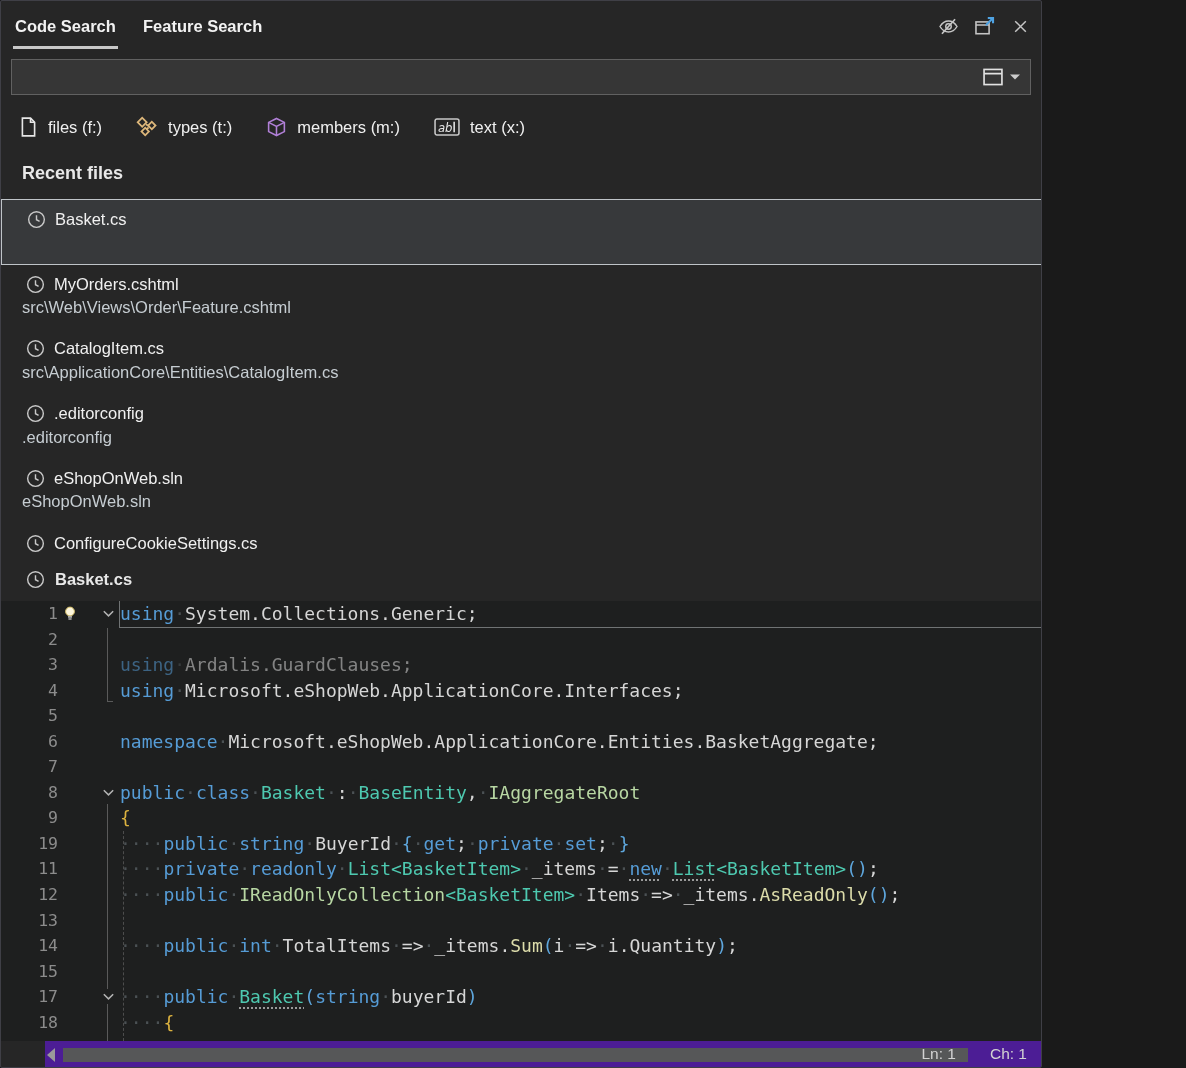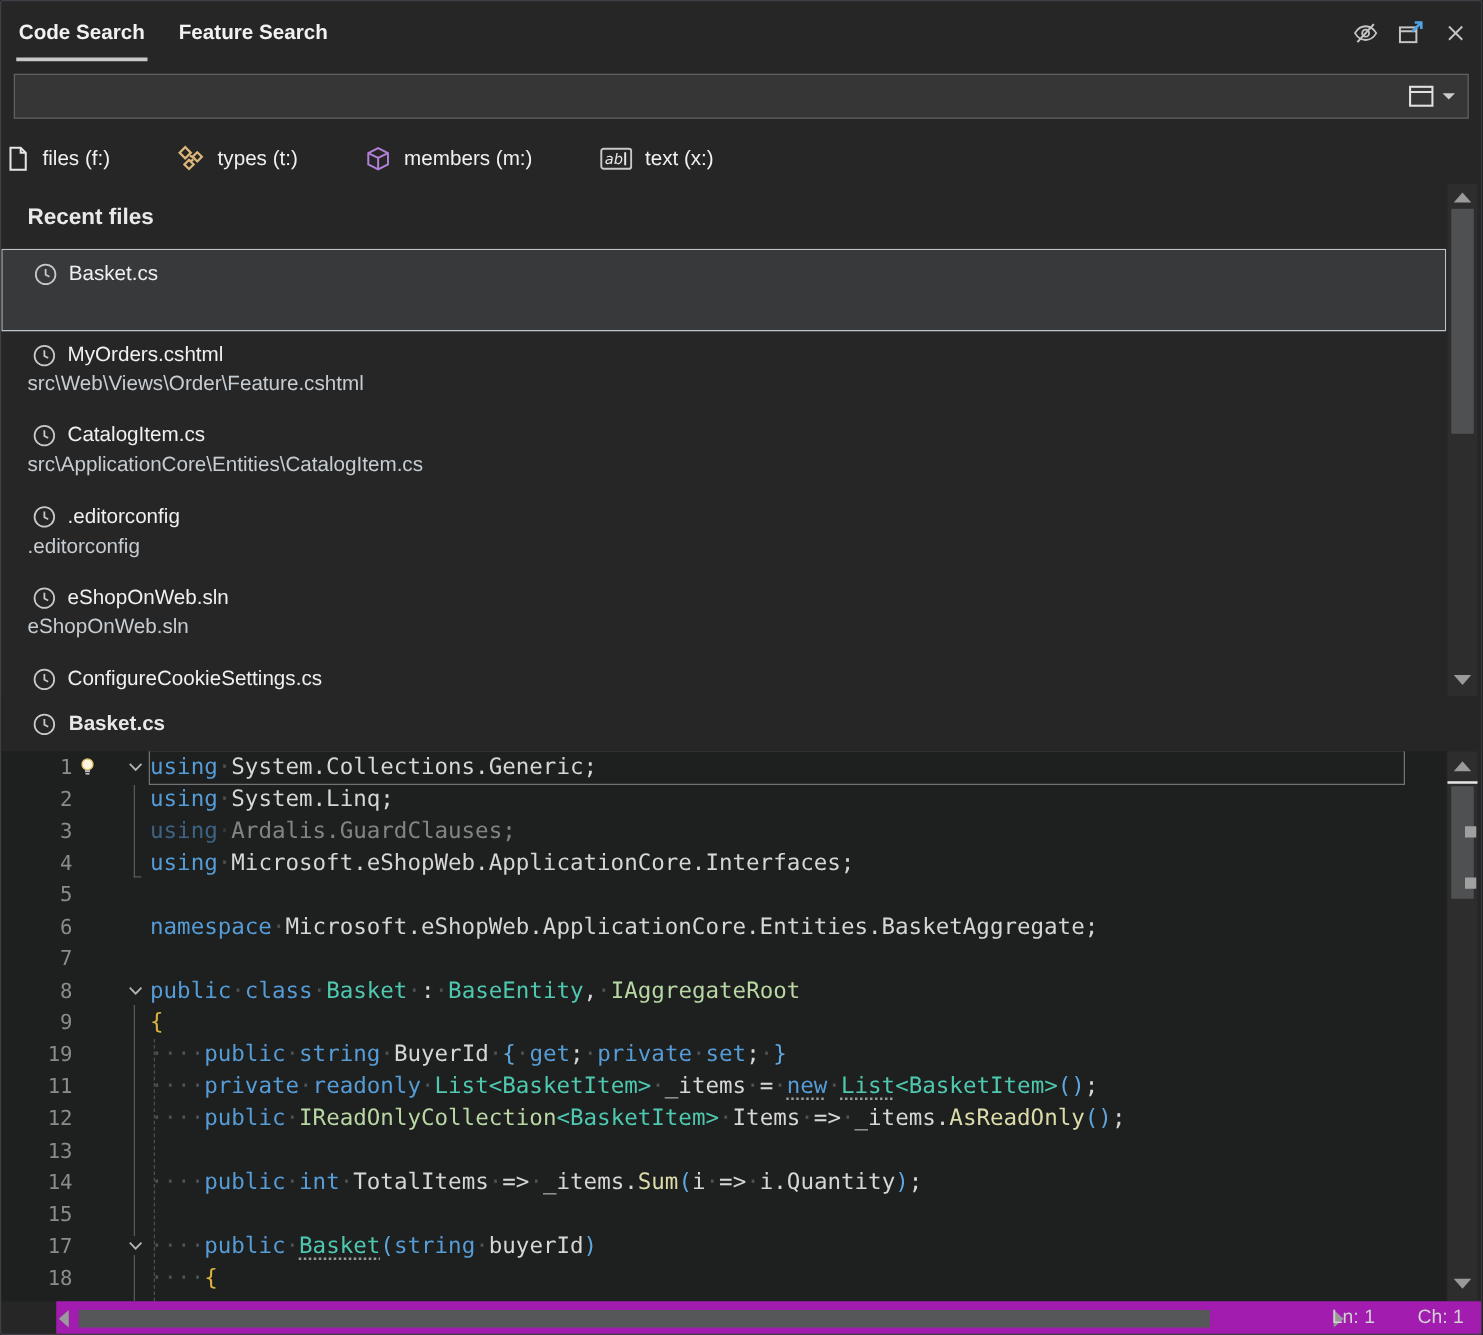--- a/index.html
+++ b/index.html
@@ -1,18 +1,18 @@
 <!DOCTYPE html>
 <html><head>
 <meta charset="utf-8">
 <style>
   * { margin:0; padding:0; box-sizing:border-box; }
   html,body { background:#1a1a1a; }
   .window {
-    position:relative; width:1186px; height:1068px;
+    position:relative; width:1042px; height:1068px;
     background:#262626; border:1px solid #3f3f46; border-radius:2px;
     font-family:"Liberation Sans", sans-serif; color:#e8e8e8; overflow:hidden;
   }
   
   .tabbar { position:absolute; left:0; top:0; right:0; height:54px; }
   .tab { position:absolute; top:0; height:50px; display:flex; align-items:center;
          font-weight:bold; font-size:16.5px; color:#f2f2f2; cursor:pointer; }
   .tab.t0 { left:14px; }
   .tab.t1 { left:142px; }
   .tab.active::after { content:""; position:absolute; left:-2px; right:-2px; bottom:2px;
@@ -20,22 +20,22 @@
   .titlebar-icons { position:absolute; right:10px; top:14px; display:flex; gap:14px; }
   .tb-icon { width:22px; height:22px; display:flex; align-items:center; justify-content:center; cursor:pointer; }
   
   .searchrow { position:absolute; left:10px; right:10px; top:58px; height:36px;
     background:#363636; border:1px solid #616161; display:flex; }
   .search-input { flex:1; background:transparent; border:none; outline:none;
     color:#e8e8e8; font-size:16px; padding:0 10px; font-family:"Liberation Sans",sans-serif; }
   .layout-btn { width:58px; display:flex; align-items:center; justify-content:center;
     gap:6px; cursor:pointer; }
   
-  .filters { position:absolute; left:4px; top:104px; height:44px; display:flex;
-    align-items:center; gap:54px; font-size:16.5px; color:#f0f0f0; }
+  .filters { position:absolute; left:18px; top:104px; height:44px; display:flex;
+    align-items:center; gap:34px; font-size:16.5px; color:#f0f0f0; }
   .filter { display:flex; align-items:center; gap:10px; cursor:pointer; }
   
   .recent-header { position:absolute; left:21px; top:162px; font-weight:bold; font-size:18px; }
   .list { position:absolute; left:0; top:198px; width:1156px; height:358px; overflow:hidden; }
   .item { position:relative; height:64.8px; padding:6px 0 0 21px; cursor:pointer; }
   .item .trow { display:flex; align-items:center; gap:9px; height:26px; padding-left:4px; }
   .item .fname { font-size:16.5px; color:#f0f0f0; }
   .item .fpath { font-size:16.5px; color:#c6cdd2; margin-top:1px; }
   .item.selected { background:#37393b; border:1px solid #bfc4c8; height:66px; }
   
@@ -68,21 +68,21 @@
   .tok.par   { color:#5ea6dc; }
   .tok.br1   { color:#dcb23f; }
   .tok.sugg  { text-decoration:underline dotted #9a9a9a 2px; text-underline-offset:4px; }
   .line.dim .tok { opacity:0.55; }
   .ws { color:#4b5154; }
   .guide { position:absolute; z-index:1; }
   .g-solid { border-left:1px solid #5a5a5a; width:6px; }
   .g-solid.hook { border-bottom:1px solid #5a5a5a; }
   .g-dash { border-left:1px dashed #4d4d4d; width:1px; }
   
-  .bottombar { position:absolute; left:0; top:1040px; right:0; height:28px; background:#a21caf;margin-left:44px; }
+  .bottombar { position:absolute; left:0; top:1040px; right:0; height:28px; background:#4c1d95;margin-left:44px; }
   .hsb { position:absolute; left:0; top:4px; width:1036px; height:20px; }
   .hsb .thumb { position:absolute; left:18px; top:3px; width:905px; height:14px; background:#565758; }
   .status { position:absolute; right:14px; top:4px; display:flex; gap:34px;
     font-size:15.5px; color:#d2d2d2; }
   svg { display:block; }
 </style>
 </head>
 <body>
 
 <div class="window">
@@ -276,21 +276,20 @@
     <path d="M3 5.5 L8 10.5 L13 5.5"></path>
   </svg>
             </span>
           </span>
           <span class="codebox current"><span class="tok kw">using</span><span class="tok txt"><span class="ws">·</span>System.Collections.Generic;</span></span>
         </div>
         <div class="line">
           <span class="ln">2</span>
           <span class="slot-bulb"></span>
           <span class="slot-fold"></span>
-          <span class="codebox"><span class="tok kw">using</span><span class="tok txt"><span class="ws">·</span>System.Linq;</span></span>
         </div>
         <div class="line dim">
           <span class="ln">3</span>
           <span class="slot-bulb"></span>
           <span class="slot-fold"></span>
           <span class="codebox"><span class="tok kw">using</span><span class="tok txt"><span class="ws">·</span>Ardalis.GuardClauses;</span></span>
         </div>
         <div class="line">
           <span class="ln">4</span>
           <span class="slot-bulb"></span>

